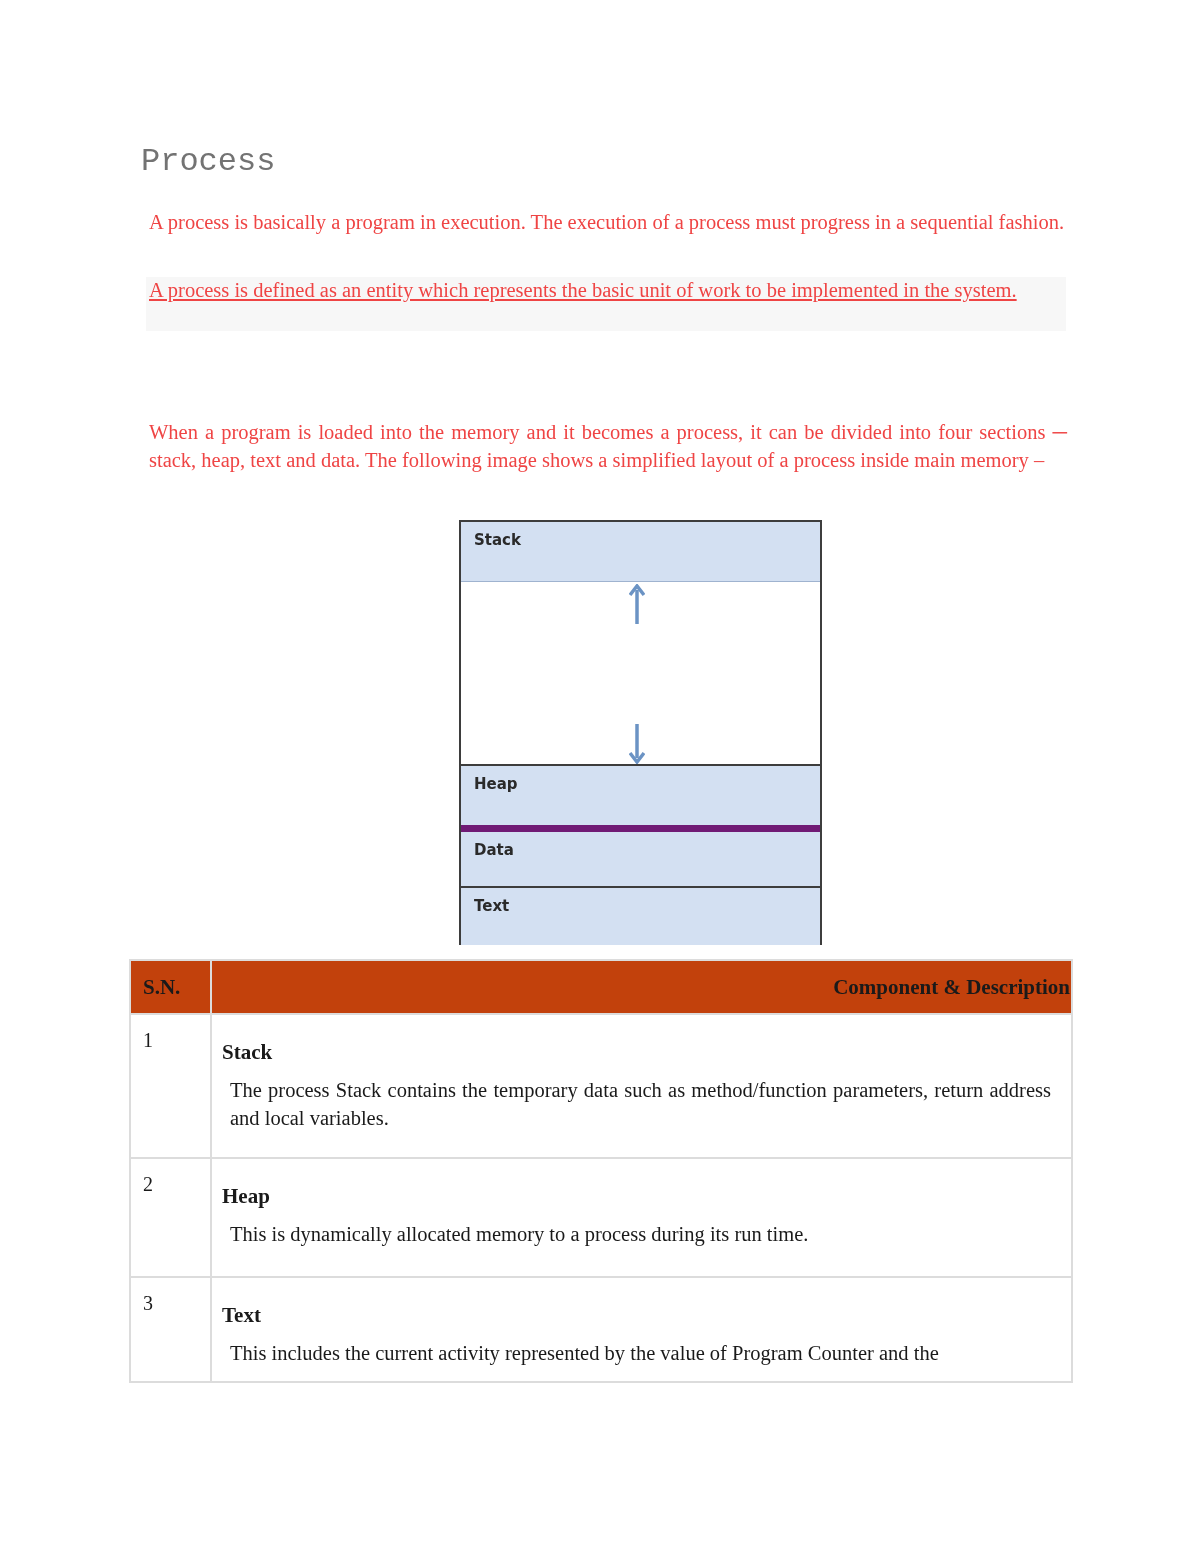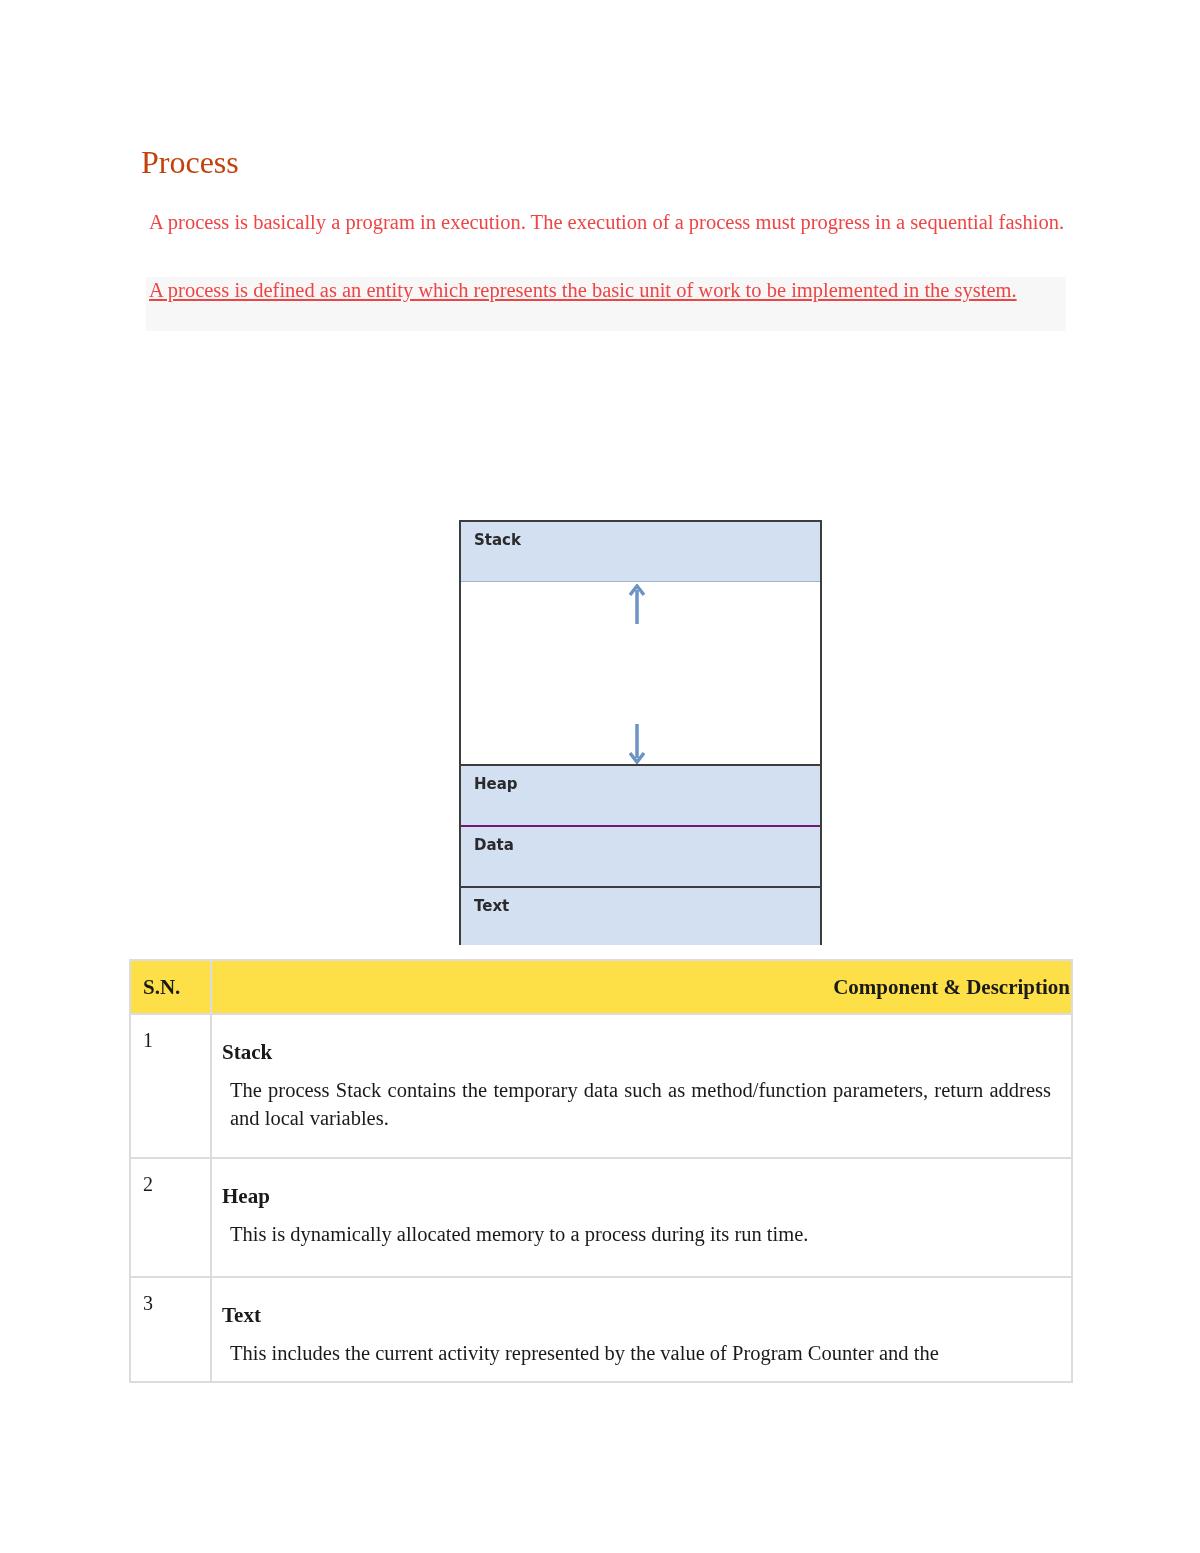--- a/index.html
+++ b/index.html
@@ -1,20 +1,20 @@
 <!DOCTYPE html>
 <html><head>
 <meta charset="utf-8">
 <style>
   html, body { margin: 0; padding: 0; background: #ffffff; }
   body { width: 1200px; height: 1553px; position: relative; overflow: hidden; color: #111; }
   .page { position: absolute; left: 0; top: 0; width: 1200px; height: 1553px; }
   .title {
     position: absolute; left: 141px; top: 142px;
-    font-family: Liberation Serif, serif; font-size: 32px; font-weight: normal; color: #c2410c;
+    font-family: Liberation Mono, monospace; font-size: 32px; font-weight: normal; color: #737373;
     margin: 0; line-height: 40px;
   }
   .para {
     position: absolute; left: 141px; width: 918px;
     font-family: "Liberation Serif", serif; font-size: 20.5px; line-height: 27.5px;
     text-align: justify; color: #ef4444; margin: 8px;
   }
   .para.hl { background: #f7f7f7; left: 138px; width: 920px; padding: 0 3px; box-sizing: border-box; text-align: left; }
   #p1 { top: 201px; }
   #p2 { top: 269px; height: 54px; text-decoration: underline; }
@@ -25,51 +25,52 @@
     position: absolute; left: 459px; top: 520px; width: 363px; height: 425px;
     border: 2px solid #3d3d3d; box-sizing: border-box; background: #fff;
   }
   .seg { position: absolute; left: 0; right: 0; background: #d3e0f2; box-sizing: border-box; }
   .seg-label {
     position: absolute; left: 13px; top: 9px;
     font-family: "DejaVu Sans", sans-serif; font-size: 15px; font-weight: bold; color: #2a2a2a;
   }
   #seg-stack { top: 0; height: 60px; border-bottom: 1px solid #9fb3cf; }
   #seg-heap { top: 242px; height: 61px; border-top: 2px solid #3d3d3d; }
-  #seg-data { top: 303px; height: 75px; border-top: 2px solid #701a75; }
+  #seg-data { top: 303px; height: 75px; border-top: 7px solid #701a75; }
   #seg-text { top: 364px; height: 59px; border-top: 2px solid #3d3d3d; }
   .arrow { position: absolute; left: 168px; width: 16px; }
   #arrow-up { top: 62px; height: 42px; }
   #arrow-down { top: 200px; height: 42px; }
 
   .tbl {
     position: absolute; left: 129px; top: 959px; width: 944px;
     border-collapse: collapse; border: 2px solid #dcdcdc;
     font-family: "Liberation Serif", serif; color: #1a1a1a;
   }
   .tbl th, .tbl td { border: 2px solid #dcdcdc; vertical-align: top; }
-  .tbl th { background: #fde047; height: 50px; font-size: 21px; font-weight: bold; vertical-align: middle; }
+  .tbl th { background: #c2410c; height: 50px; font-size: 21px; font-weight: bold; vertical-align: middle; }
   .tbl th.sn { width: 66px; text-align: left; padding-left: 12px; }
   .tbl th.cd { text-align: right; }
   .tbl td.sn { font-size: 20px; padding: 14px 0 0 12px; }
   .tbl td.desc { padding: 24px 12px 0 10px; }
   .comp-name { font-size: 21px; font-weight: bold; margin: 0 0 12px 0; line-height: 26px; }
   .comp-desc { font-size: 20.5px; line-height: 27.5px; margin: 8px; text-align: justify; }
   #row1 td { height: 144px; box-sizing: border-box; }
   #row2 td { height: 119px; box-sizing: border-box; }
   #row3 td { height: 105px; box-sizing: border-box; }
 </style>
 </head>
 <body>
 
 <div class="page">
   <h1 class="title">Process</h1>
 
   <p class="para" id="p1">A process is basically a program in execution. The execution of a process must progress in a sequential fashion.</p>
   <p class="para hl" id="p2">A process is defined as an entity which represents the basic unit of work to be implemented in the system.</p>
+  <p class="para" id="p4">When a program is loaded into the memory and it becomes a process, it can be divided into four sections ─ stack, heap, text and data. The following image shows a simplified layout of a process inside main memory –</p>
 
   <div class="diagram">
     <div class="seg" id="seg-stack">
       <span class="seg-label">Stack</span>
     </div>
     <svg class="arrow" id="arrow-up" viewBox="0 0 16 42">
       <line x1="8" y1="6" x2="8" y2="40" stroke="#6b93c4" stroke-width="3.5"></line>
       <polyline points="1,11 8,2 15,11" fill="none" stroke="#6b93c4" stroke-width="3.5"></polyline>
     </svg>
     <svg class="arrow" id="arrow-down" viewBox="0 0 16 42">

